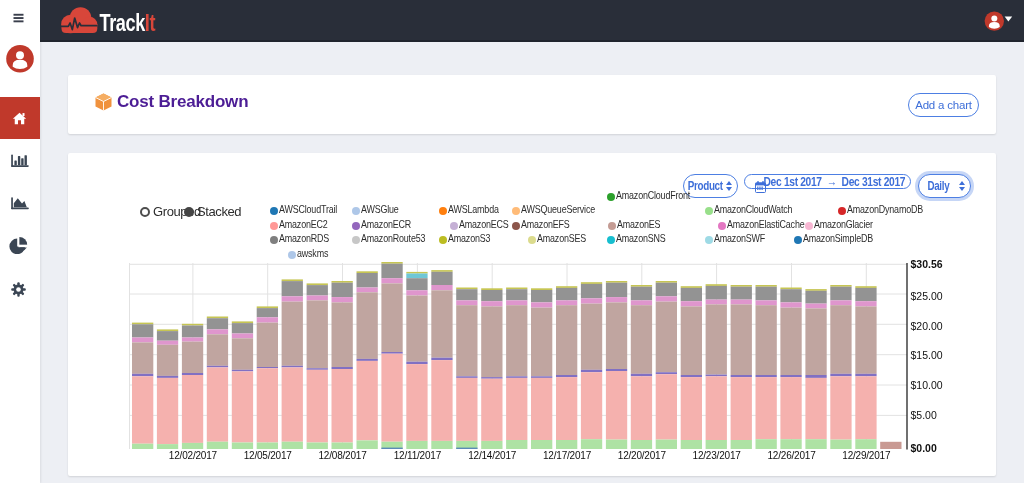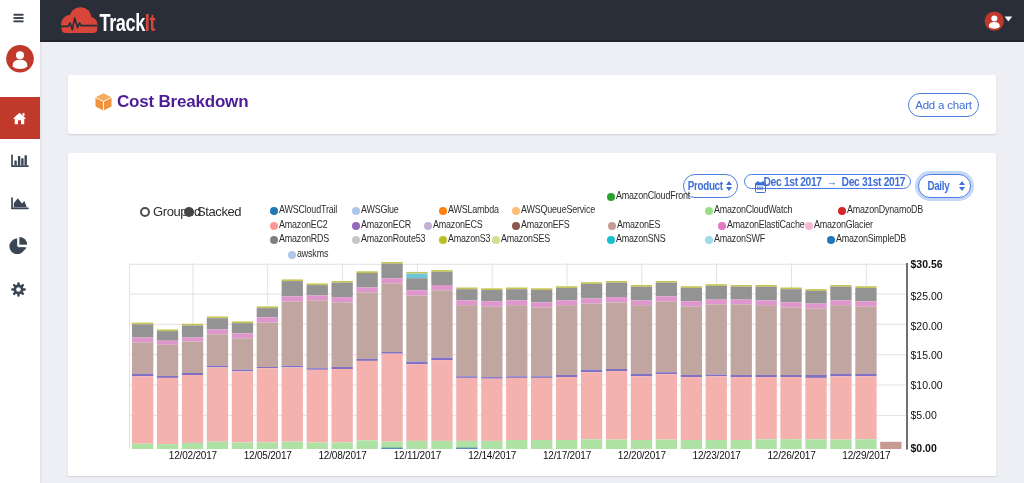--- a/index.html
+++ b/index.html
@@ -191,21 +191,21 @@
     <span class="lt">AmazonDynamoDB</span>
   </div>
 <div class="li" style="left:270.3px;top:219.5px">
     <span class="dot" style="background:#ff9896"></span>
     <span class="lt">AmazonEC2</span>
   </div>
 <div class="li" style="left:352.3px;top:219.5px">
     <span class="dot" style="background:#9467bd"></span>
     <span class="lt">AmazonECR</span>
   </div>
-<div class="li" style="left:424px;top:219.5px">
+<div class="li" style="left:450px;top:219.5px">
     <span class="dot" style="background:#c5b0d5"></span>
     <span class="lt">AmazonECS</span>
   </div>
 <div class="li" style="left:512.0px;top:219.5px">
     <span class="dot" style="background:#8c564b"></span>
     <span class="lt">AmazonEFS</span>
   </div>
 <div class="li" style="left:608px;top:219.5px">
     <span class="dot" style="background:#c49c94"></span>
     <span class="lt">AmazonES</span>
@@ -223,33 +223,33 @@
     <span class="lt">AmazonRDS</span>
   </div>
 <div class="li" style="left:352.3px;top:234.0px">
     <span class="dot" style="background:#c7c7c7"></span>
     <span class="lt">AmazonRoute53</span>
   </div>
 <div class="li" style="left:438.7px;top:234.0px">
     <span class="dot" style="background:#bcbd22"></span>
     <span class="lt">AmazonS3</span>
   </div>
-<div class="li" style="left:492px;top:234.0px">
+<div class="li" style="left:528px;top:234.0px">
     <span class="dot" style="background:#dbdb8d"></span>
     <span class="lt">AmazonSES</span>
   </div>
 <div class="li" style="left:607.0px;top:234.0px">
     <span class="dot" style="background:#17becf"></span>
     <span class="lt">AmazonSNS</span>
   </div>
 <div class="li" style="left:704.7px;top:234.0px">
     <span class="dot" style="background:#9edae5"></span>
     <span class="lt">AmazonSWF</span>
   </div>
-<div class="li" style="left:827px;top:234.0px">
+<div class="li" style="left:794px;top:234.0px">
     <span class="dot" style="background:#1f77b4"></span>
     <span class="lt">AmazonSimpleDB</span>
   </div>
 <div class="li" style="left:288px;top:248.5px">
     <span class="dot" style="background:#aec7e8"></span>
     <span class="lt">awskms</span>
   </div>
 
 <svg class="abs" style="left:68px;top:153px" width="928" height="323">
 <line x1="62" y1="111.3" x2="839" y2="111.3" stroke="#e2e2e2" stroke-width="1"></line>

